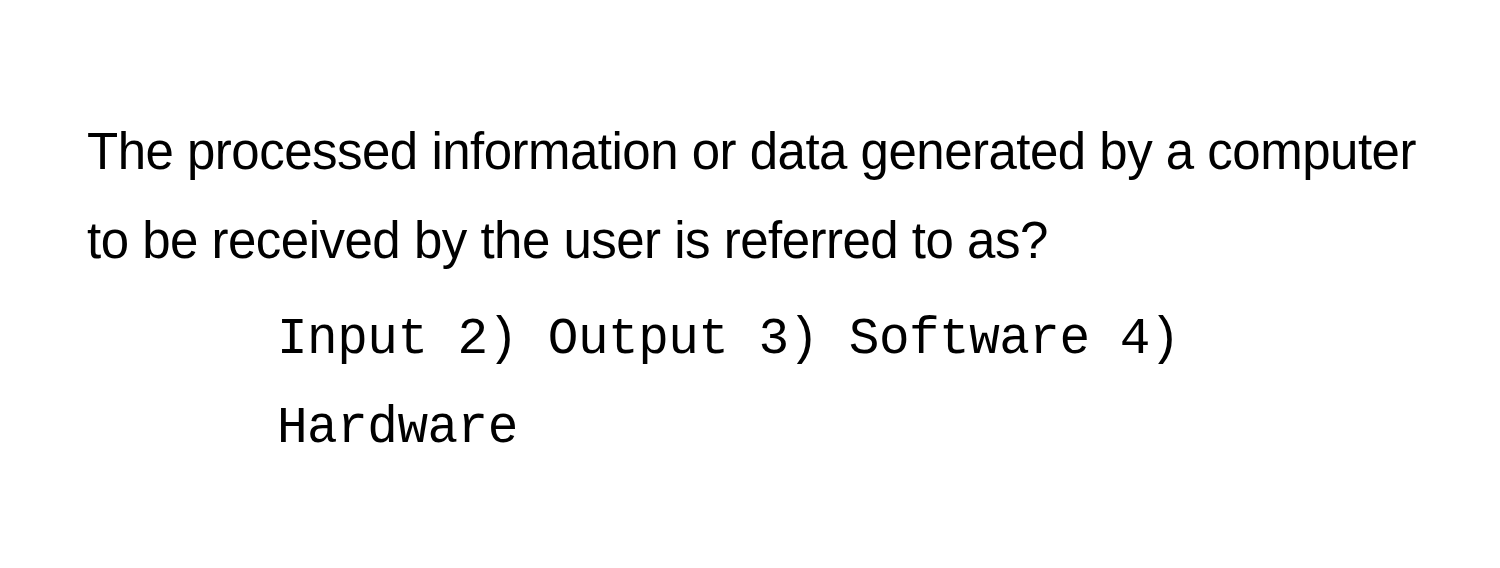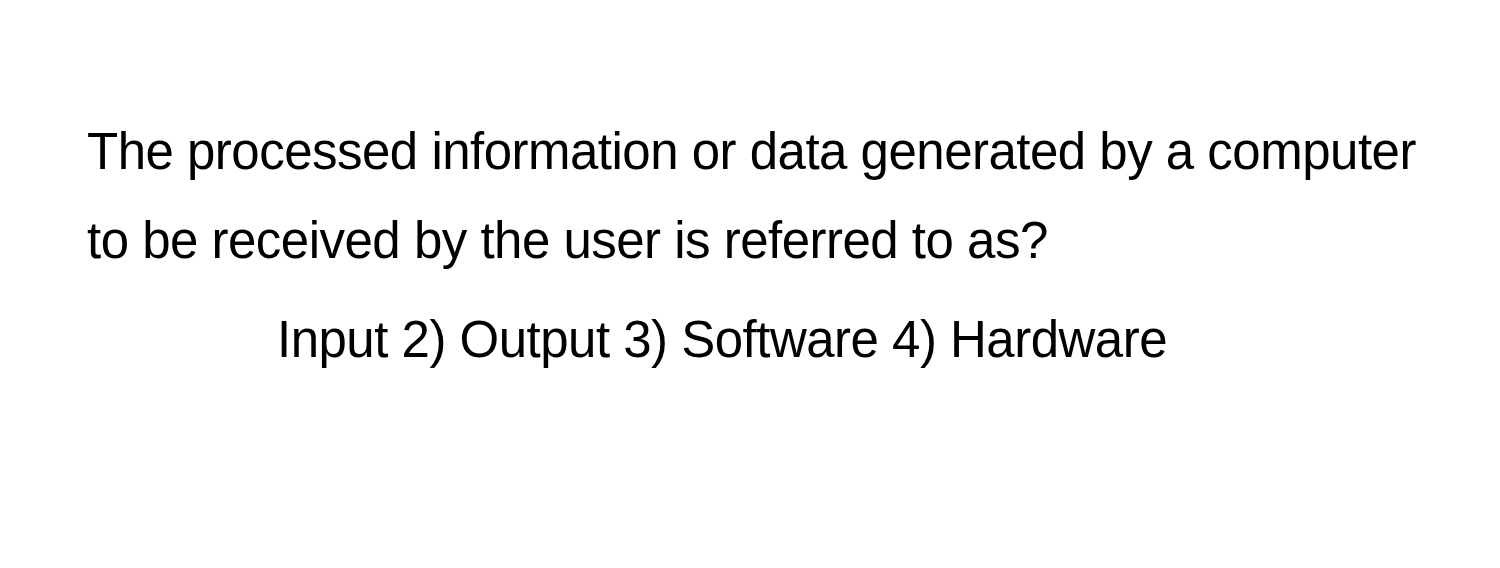--- a/index.html
+++ b/index.html
@@ -21,19 +21,20 @@
       font-weight: 400;
       letter-spacing: -0.01em;
     }
     .options {
       font-size: 51px;
       line-height: 1.75;
       font-weight: 400;
       padding-left: 190px;
       margin-top: 8px;
       letter-spacing: -0.01em;
+      font-family: Liberation Mono, monospace;
     }
   </style>
 </head>
 <body>
 
 <div class="question">The processed information or data generated by a computer to be received by the user is referred to as?</div>
 <div class="options">Input 2) Output 3) Software 4) Hardware</div>
 
 </body></html>

